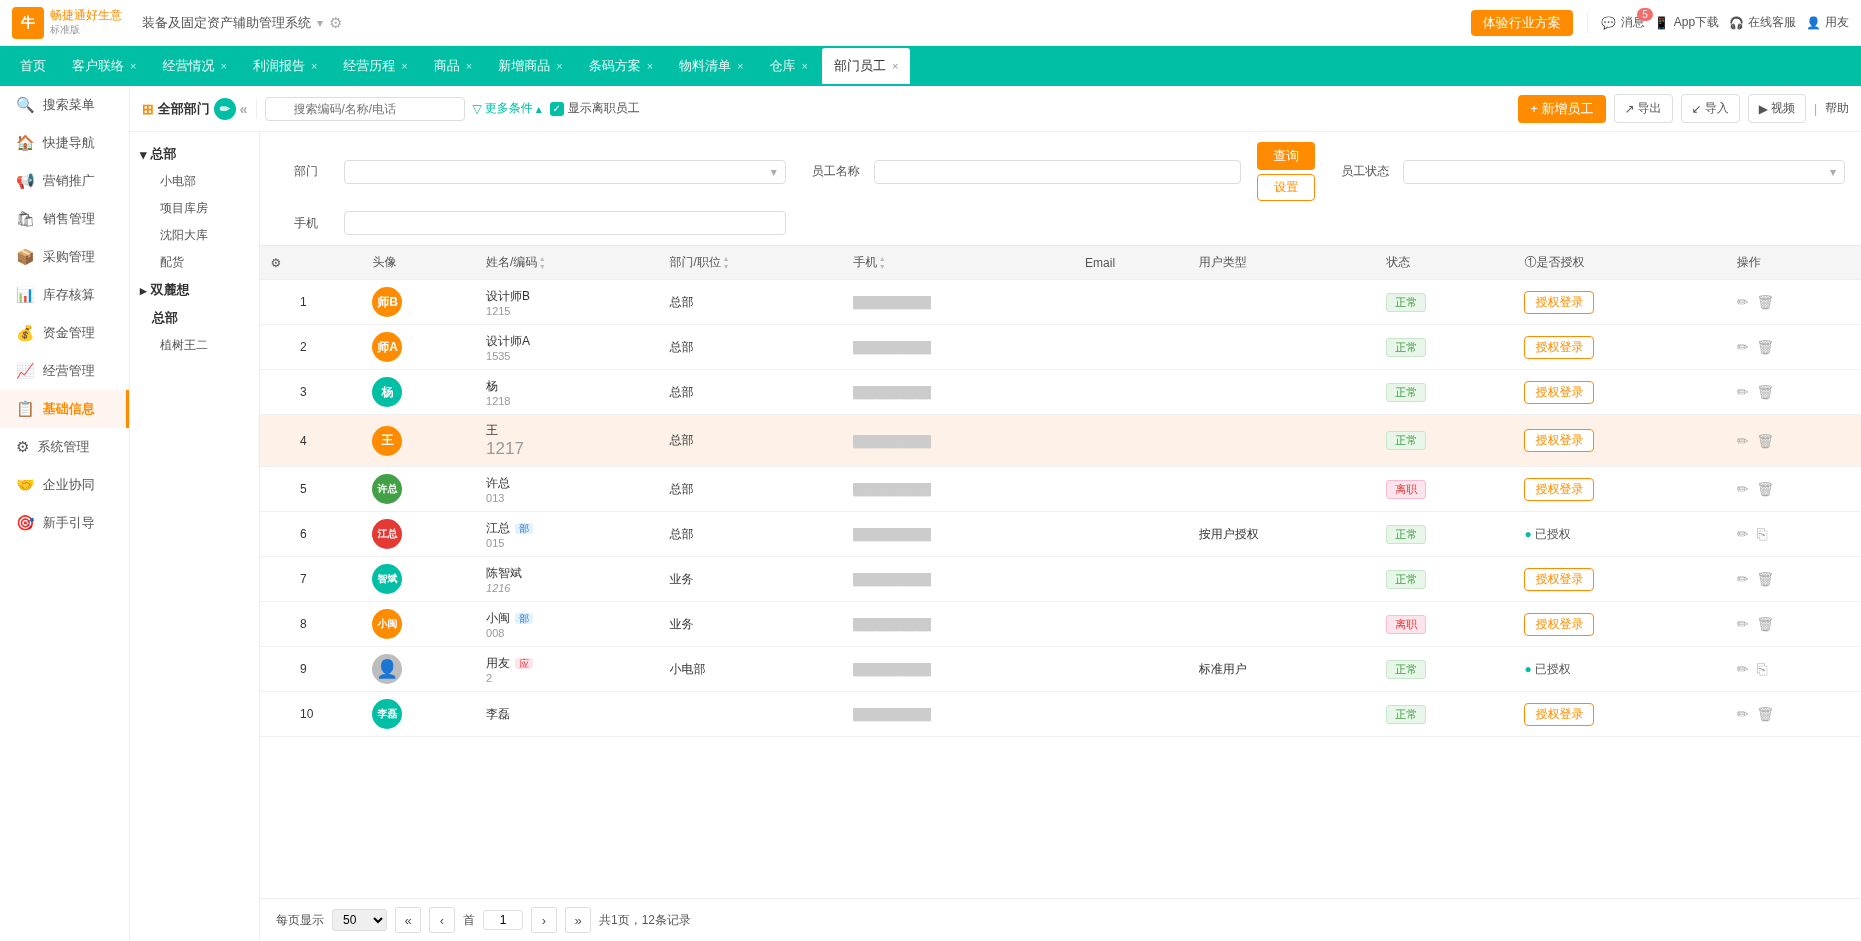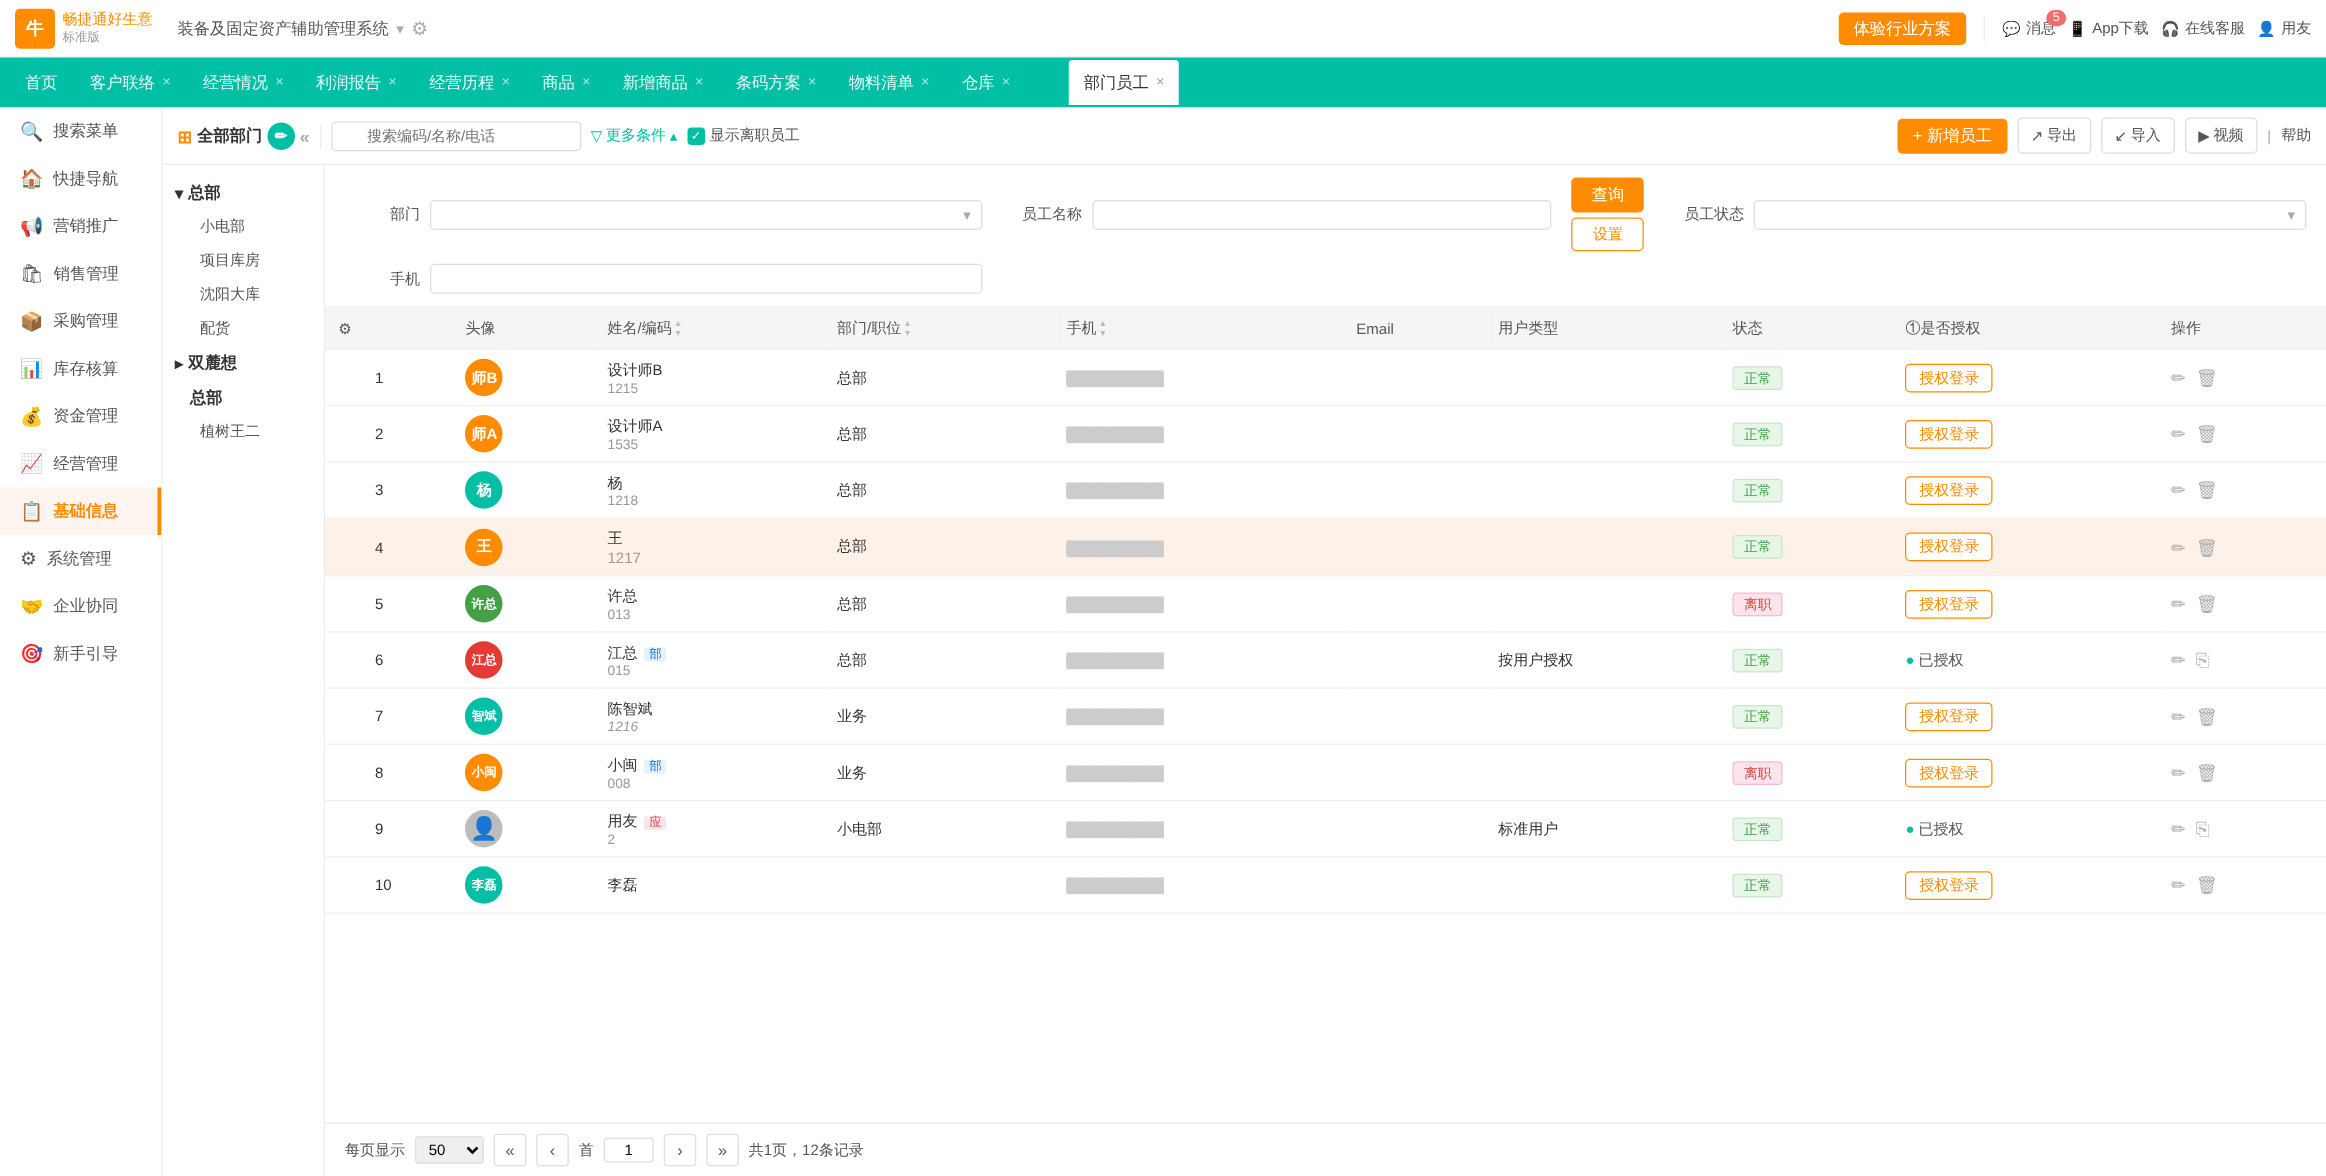--- a/index.html
+++ b/index.html
@@ -21,21 +21,21 @@
     .try-btn { background: #ff8c00; color: #fff; border: none; border-radius: 4px; padding: 4px 12px; font-size: 13px; cursor: pointer; }
 
     
     .nav-tabs {
       background: #00bfa5; display: flex; align-items: center; height: 40px; padding: 0 8px; gap: 2px; overflow-x: auto;
     }
     .nav-tab {
       color: rgba(255,255,255,0.9); padding: 0 12px; height: 36px; display: flex; align-items: center; gap: 4px;
       cursor: pointer; border-radius: 3px 3px 0 0; white-space: nowrap; font-size: 13px;
     }
-    .nav-tab.active { background: #fff; color: #333; margin-left: 33px; }
+    .nav-tab.active { background: #fff; color: #333; }
     .nav-tab .close-x { font-size: 11px; color: rgba(255,255,255,0.7); margin-left: 2px; }
     .nav-tab.active .close-x { color: #999; }
 
     
     .main-layout { display: flex; height: calc(941px - 46px - 40px); }
 
     
     .sidebar { width: 130px; background: #fff; border-right: 1px solid #eee; display: flex; flex-direction: column; }
     .sidebar-item {
       display: flex; align-items: center; gap: 8px; padding: 10px 16px; cursor: pointer; color: #555; font-size: 13px;
@@ -65,21 +65,21 @@
 
     
     .dept-tree { width: 130px; background: #fff; border-right: 1px solid #eee; padding: 8px 0; overflow-y: auto; }
     .dept-tree-header { padding: 6px 10px; display: flex; align-items: center; gap: 6px; font-size: 13px; font-weight: bold; color: #333; }
     .dept-parent { padding: 5px 10px; cursor: pointer; font-size: 13px; color: #333; font-weight: bold; display: flex; align-items: center; gap: 4px; }
     .dept-child { padding: 5px 10px 5px 24px; cursor: pointer; font-size: 12px; color: #555; }
 
     
     .filter-form { background: #fff; border-bottom: 1px solid #eee; padding: 10px 16px; display: grid; grid-template-columns: 1fr 1fr 1fr; gap: 10px 20px; }
     .form-row { display: flex; align-items: center; gap: 8px; }
-    .form-label { font-size: 12px; color: #555; white-space: nowrap; width: 60px; text-align: right; }
+    .form-label { font-size: 12px; color: #555; white-space: nowrap; width: 60px; text-align: center; }
     .form-input { flex: 1; border: 1px solid #ddd; border-radius: 4px; padding: 4px 8px; font-size: 12px; color: #333; }
     .form-select { flex: 1; border: 1px solid #ddd; border-radius: 4px; padding: 4px 8px; font-size: 12px; color: #999; background: #fff; display: flex; align-items: center; justify-content: space-between; }
     .btn-search { background: #ff8c00; color: #fff; border: none; border-radius: 4px; padding: 5px 16px; font-size: 13px; cursor: pointer; }
     .btn-set { background: #fff; color: #ff8c00; border: 1px solid #ff8c00; border-radius: 4px; padding: 4px 16px; font-size: 12px; cursor: pointer; text-align: right; }
 
     
     .table-wrap { flex: 1; overflow-y: auto; background: #fff; }
     table { width: 100%; border-collapse: collapse; font-size: 12px; }
     thead { background: #f5f5f5; position: sticky; top: 0; z-index: 2; }
     th { padding: 8px 8px; text-align: left; font-weight: normal; color: #555; border-bottom: 1px solid #eee; white-space: nowrap; }
@@ -463,21 +463,21 @@
               </tr>
 
               <tr class="highlighted">
                 <td></td>
                 <td>4</td>
                 <td>
                     <div class="avatar orange">王</div>
                   </td>
                 <td>
                     <div>王</div>
-                    <div style="color:#999;font-size:12px;">1217</div>
+                    <div style="color:#999;font-size:17px;">1217</div>
                   </td>
                 <td>总部</td>
                 <td><span class="blur-text">██████████</span></td>
                 <td></td>
                 <td></td>
                 <td><span class="status-badge status-normal">正常</span></td>
                 <td><button class="btn-auth">授权登录</button></td>
                 <td>
                     <div class="op-btns">
                       <span class="op-btn">✏</span>

